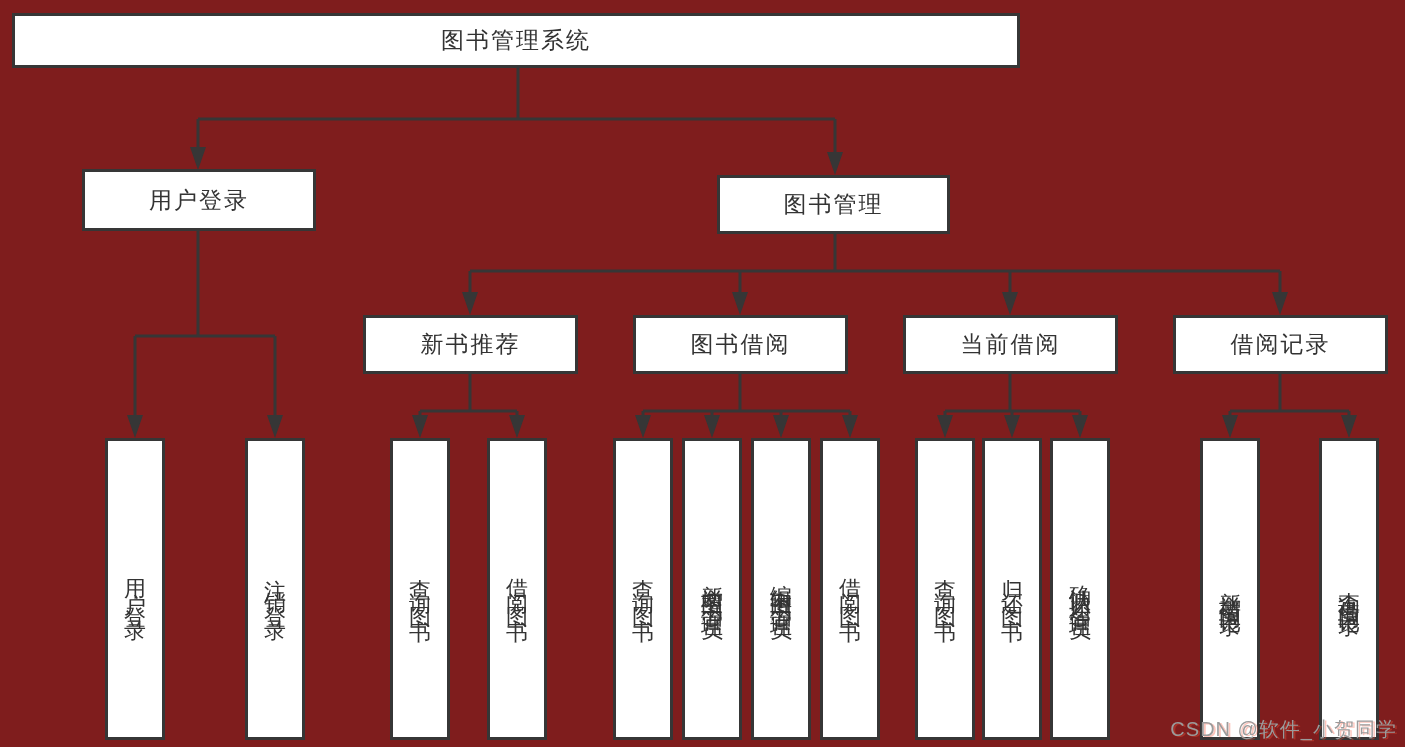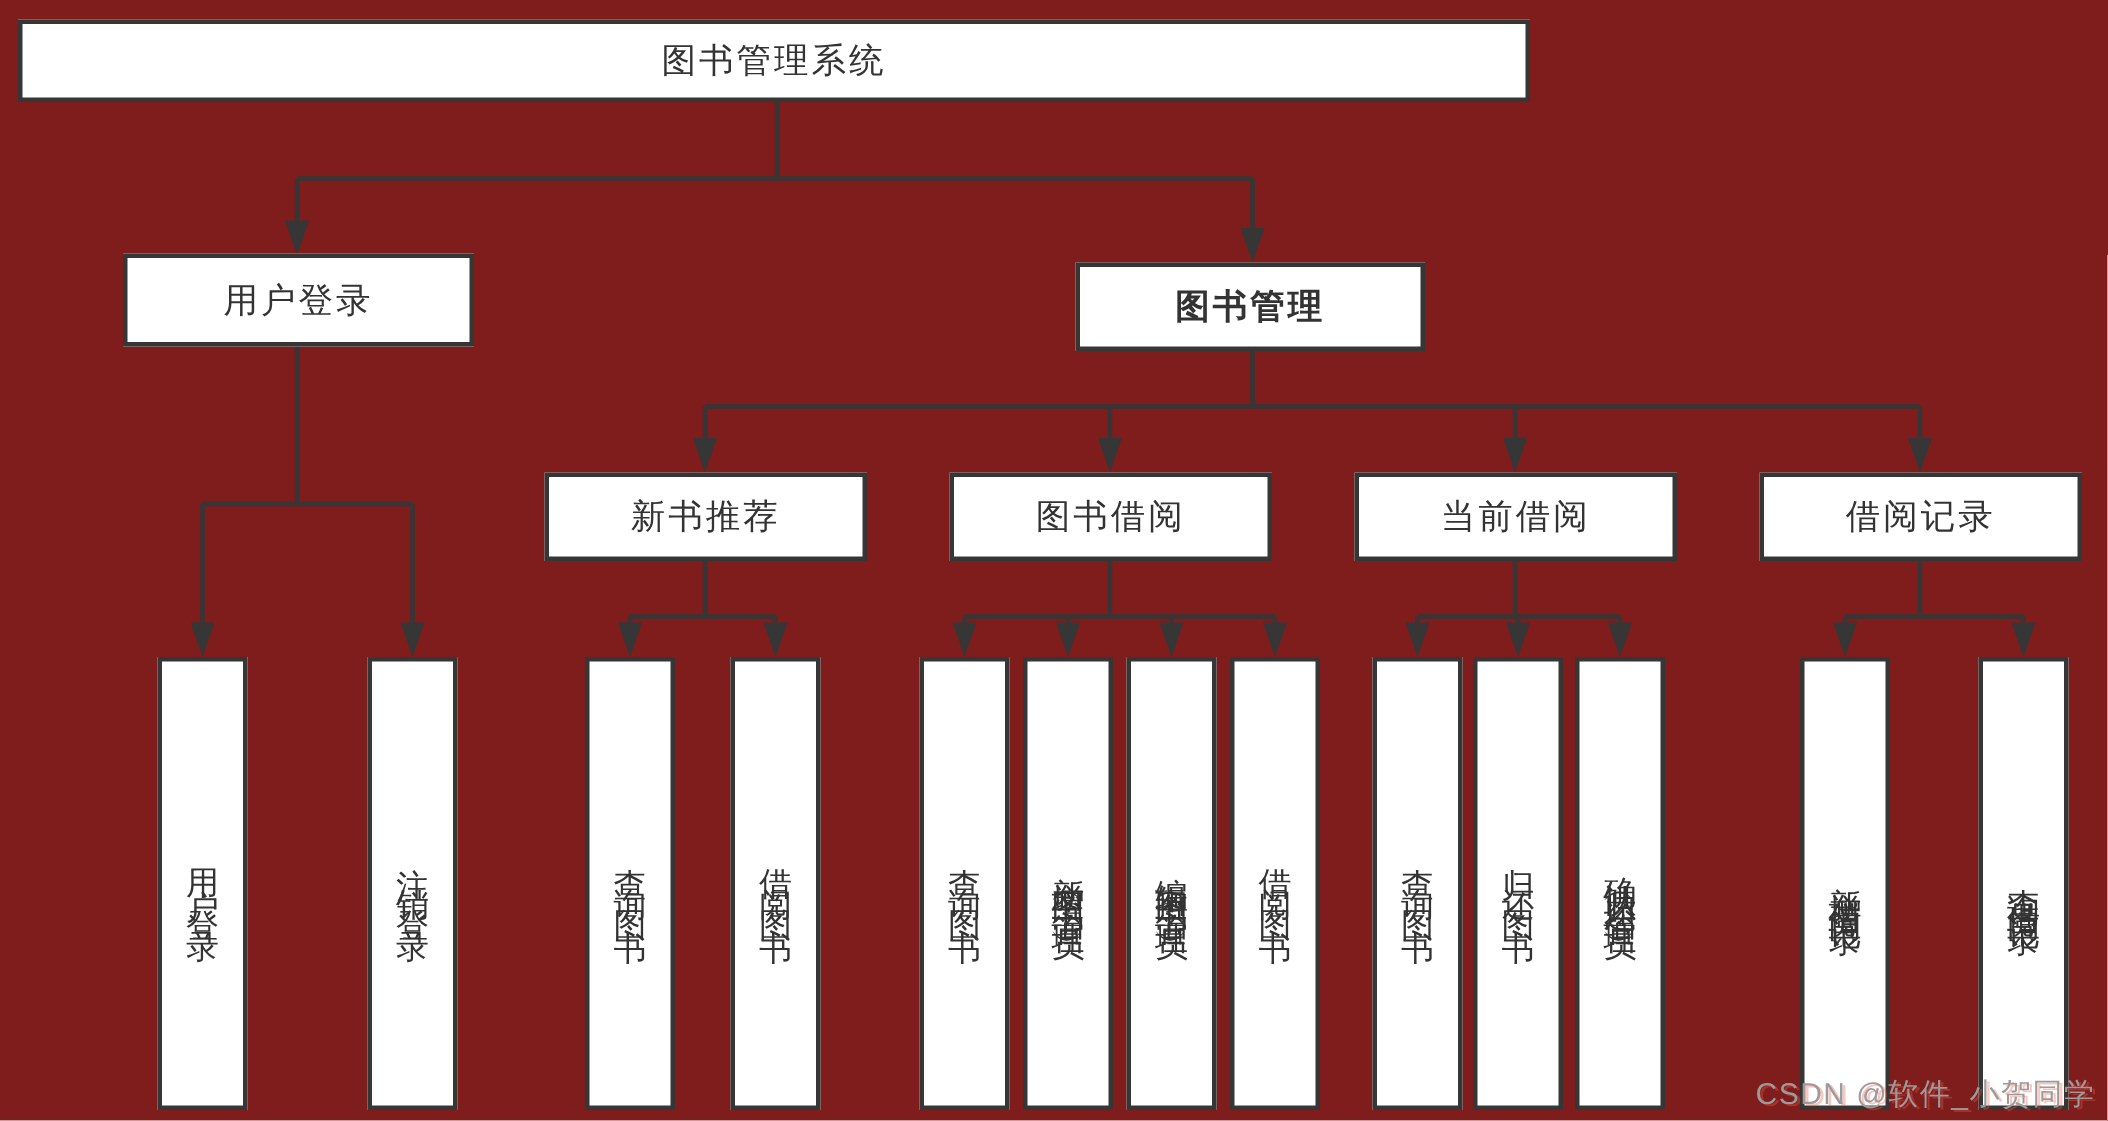--- a/index.html
+++ b/index.html
@@ -114,21 +114,21 @@
     </g>
   </svg>
 
   <div class="box h" style="left:12px; top:13px; width:1008px; height:55px;">
     <span class="hlabel">图书管理系统</span>
   </div>
 
   <div class="box h" style="left:82px; top:169px; width:234px; height:62px;">
     <span class="hlabel">用户登录</span>
   </div>
-  <div class="box h" style="left:717px; top:175px; width:233px; height:59px;font-weight:bold;">
+  <div class="box h" style="left:717px; top:175px; width:233px; height:59px;">
     <span class="hlabel">图书管理</span>
   </div>
 
   <div class="box h" style="left:633px; top:315px; width:215px; height:59px;">
     <span class="hlabel">图书借阅</span>
   </div>
   <div class="box h" style="left:363px; top:315px; width:215px; height:59px;">
     <span class="hlabel">新书推荐</span>
   </div>
   <div class="box h" style="left:903px; top:315px; width:215px; height:59px;text-align:center;">

